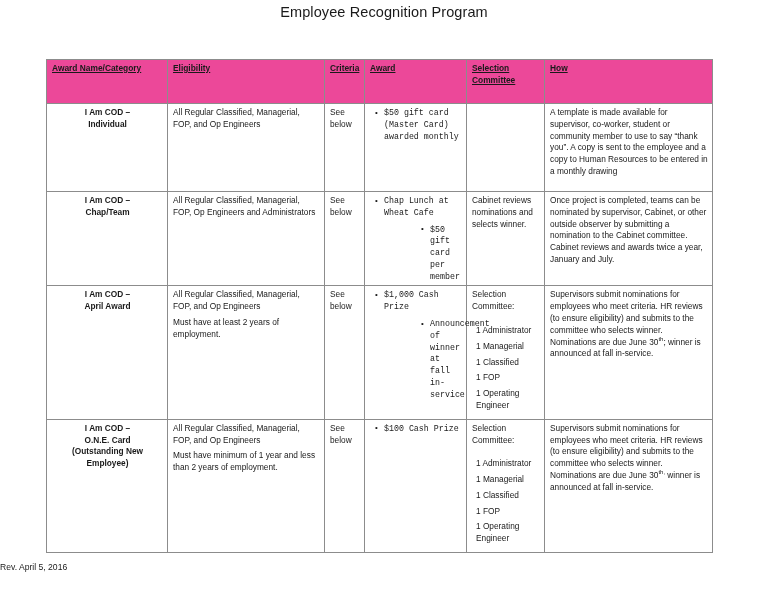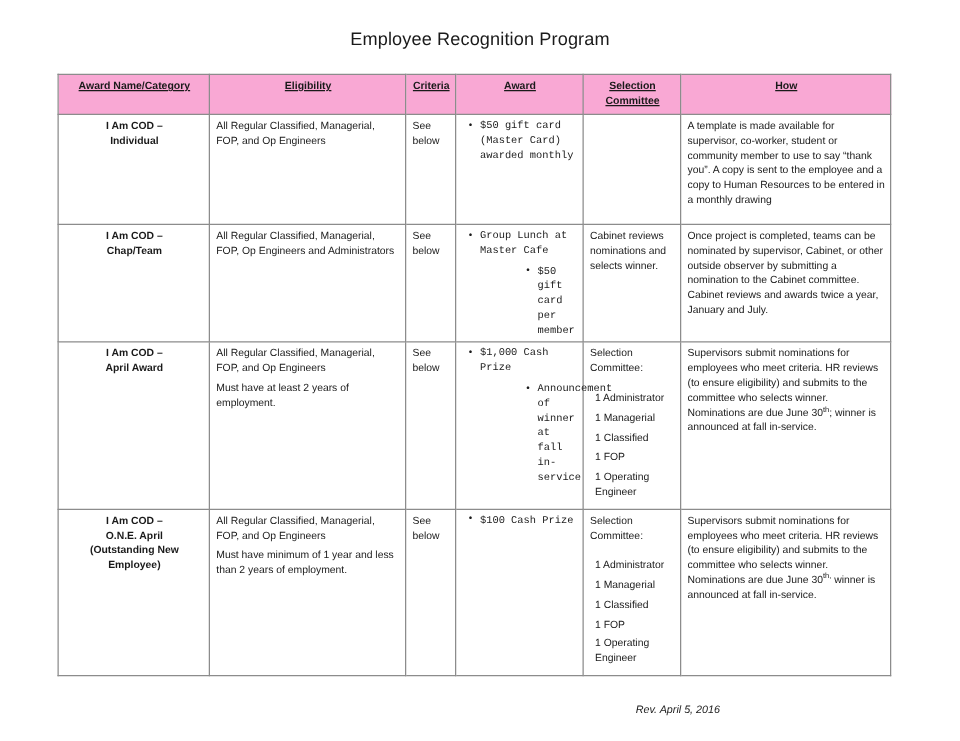--- a/index.html
+++ b/index.html
@@ -16,21 +16,21 @@
     overflow: hidden;
   }
   .page {
     position: relative;
     width: 768px;
     height: 593px;
     box-sizing: border-box;
   }
   .doc-title {
     position: absolute;
-    top: 24px;
+    top: 4px;
     left: 0;
     width: 768px;
     text-align: center;
     font-size: 14.5px;
     font-weight: 400;
     color: #1a1a1a;
     letter-spacing: 0.1px;
   }
   table.award-table {
     position: absolute;
@@ -44,26 +44,26 @@
     color: #1a1a1a;
   }
   table.award-table td,
   table.award-table th {
     border: 1px solid #8c8c8c;
     vertical-align: top;
     padding: 3px 4px 3px 5px;
     box-sizing: border-box;
   }
   thead th {
-    background: #f9a8d4;
+    background: #ec4899;
     font-weight: bold;
-    text-align: center;
+    text-align: left;
     padding-top: 4px;
     padding-bottom: 4px;
-    height: 32px;
+    height: 44px;
     vertical-align: top;
   }
   thead th .hd {
     text-decoration: underline;
     display: inline-block;
     font-size: 8.4px;
   }
   
   col.c-name { width: 121px; }
   col.c-elig { width: 157px; }
@@ -125,24 +125,22 @@
   sup {
     font-size: 6px;
     vertical-align: super;
     line-height: 0;
   }
   .footer-rev {
     position: absolute;
     left: 0;
     top: 562px;
     width: 576px;
-    text-align: right;
     font-size: 8.6px;
     color: #1a1a1a;
-    font-style: italic;
   }
   .row1 td { height: 88px; }
   .row2 td { height: 94px; }
   .row3 td { height: 119px; }
   .row4 td { height: 111px; }
 </style>
 </head>
 <body>
 
 <div class="page">
@@ -198,21 +196,21 @@
           <div>Chap/Team</div>
         </td>
         <td class="body-cell">
           <p class="para">All Regular Classified, Managerial, FOP, Op Engineers and Administrators</p>
         </td>
         <td class="crit">
           <span>See below</span>
         </td>
         <td class="body-cell">
           <ul class="bullets">
-            <li>Group Lunch at Master Cafe</li>
+            <li>Chap Lunch at Wheat Cafe</li>
             <li>$50 gift card per member</li>
           </ul>
         </td>
         <td class="body-cell">
           <p class="para">Cabinet reviews nominations and selects winner.</p>
         </td>
         <td class="body-cell">
           <p class="para">Once project is completed, teams can be nominated by supervisor, Cabinet, or other outside observer by submitting a nomination to the Cabinet committee.  Cabinet reviews and awards twice a year, January and July.</p>
         </td>
       </tr>
@@ -248,21 +246,21 @@
           </div>
         </td>
         <td class="body-cell">
           <p class="para"><span>Supervisors submit nominations for employees who meet criteria.  HR reviews (to ensure eligibility) and submits to the committee who selects winner.  Nominations are due June 30</span><sup>th</sup><span>; winner is announced at fall in-service.</span></p>
         </td>
       </tr>
 
       <tr class="row4">
         <td class="cat">
           <div>I Am COD –</div>
-          <div>O.N.E. April</div>
+          <div>O.N.E. Card</div>
           <div>(Outstanding New</div>
           <div>Employee)</div>
         </td>
         <td class="body-cell">
           <p class="para">All Regular Classified, Managerial, FOP, and Op Engineers</p>
           <p class="para">Must have minimum of 1 year and less than 2 years of employment.</p>
         </td>
         <td class="crit">
           <span>See below</span>
         </td>

